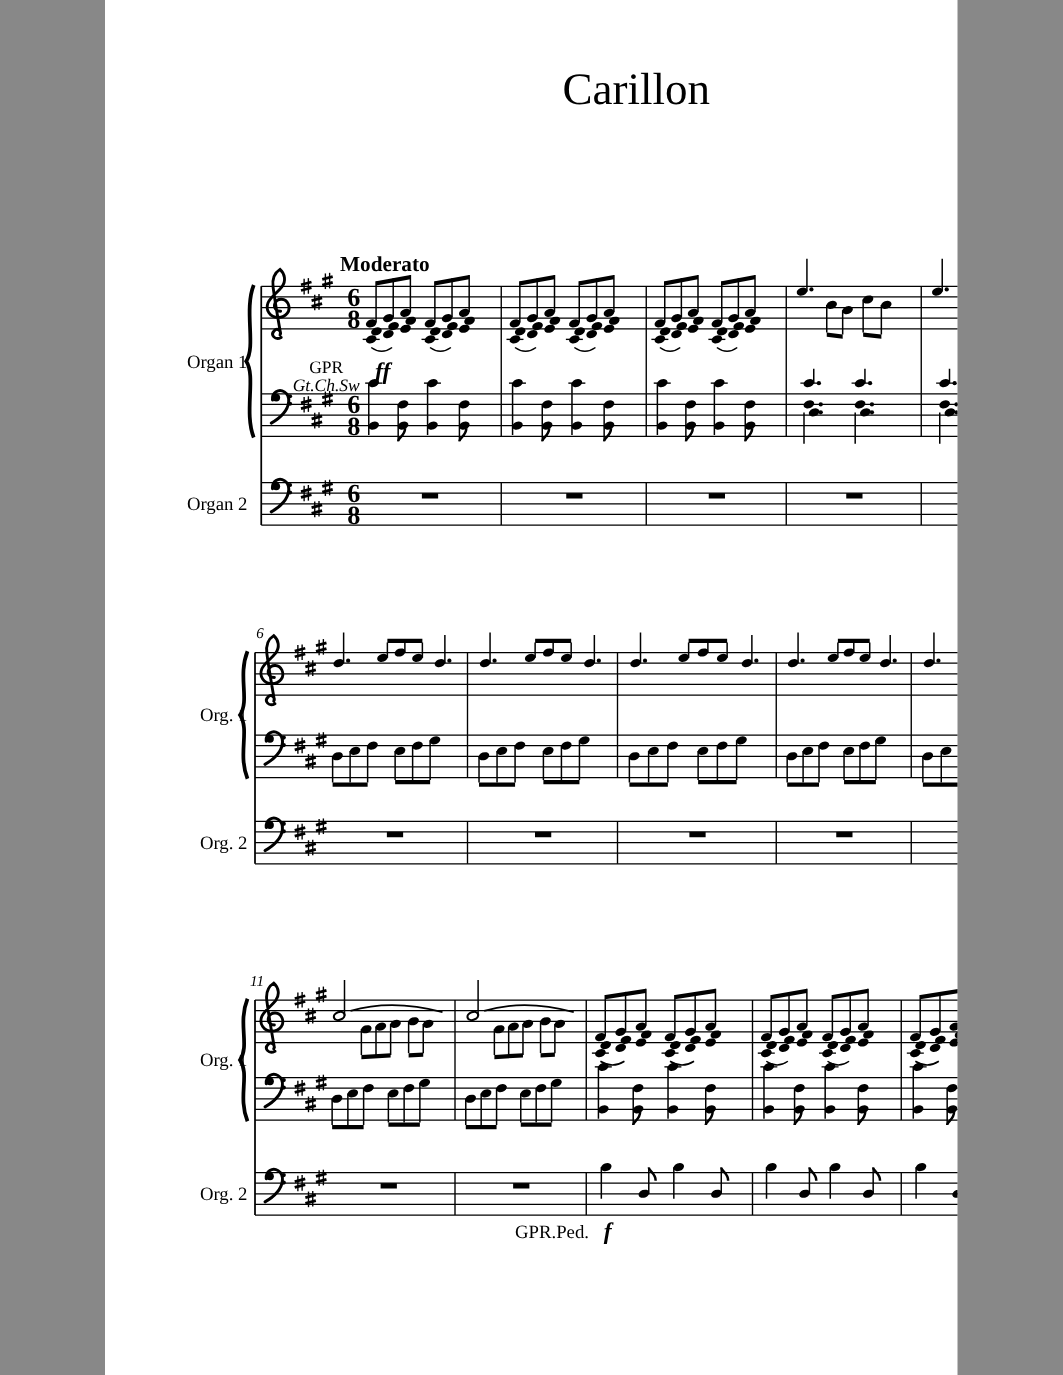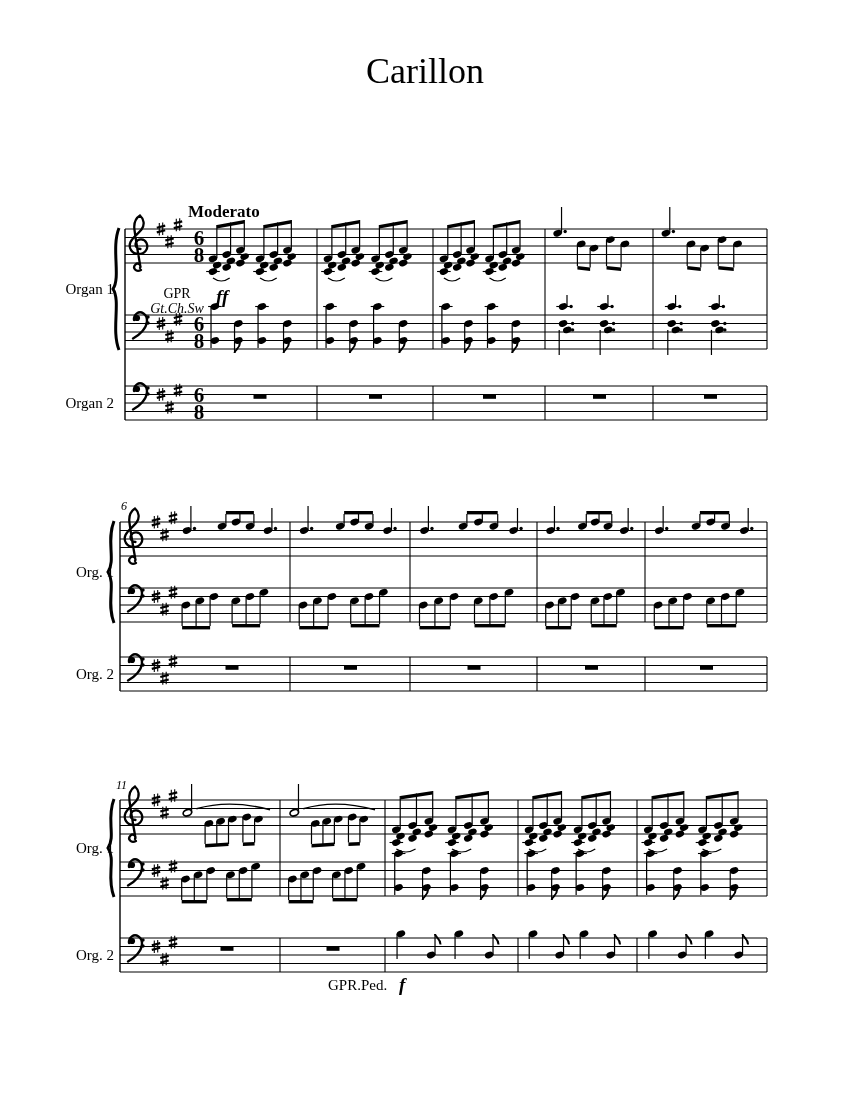--- a/index.html
+++ b/index.html
@@ -1,16 +1,16 @@
 <!DOCTYPE html>
 <html><head>
 <meta charset="utf-8">
 <style>
   html,body{margin:0;padding:0;background:#888;}
-  .page{position:relative;width:850px;height:1100px;background:#fff;margin:0 auto;
+  .page{position:relative;width:682px;height:1100px;background:#fff;margin:0 auto;
         font-family:"Liberation Serif","DejaVu Serif",serif;color:#000;overflow:hidden;}
   .title{position:absolute;top:50px;left:0;width:850px;text-align:center;
          font-size:36px;font-weight:400;}
   .subtitle{position:absolute;left:0;width:850px;text-align:center;font-size:15px;}
   .sub1{top:118px;}
   .sub2{top:148px;}
   svg text{fill:#000;}
   .ts{font:bold 21px "Liberation Serif",serif;}
   .tempo{font:bold 17px "Liberation Serif",serif;}
   .lbl{font:15px "Liberation Serif",serif;}

